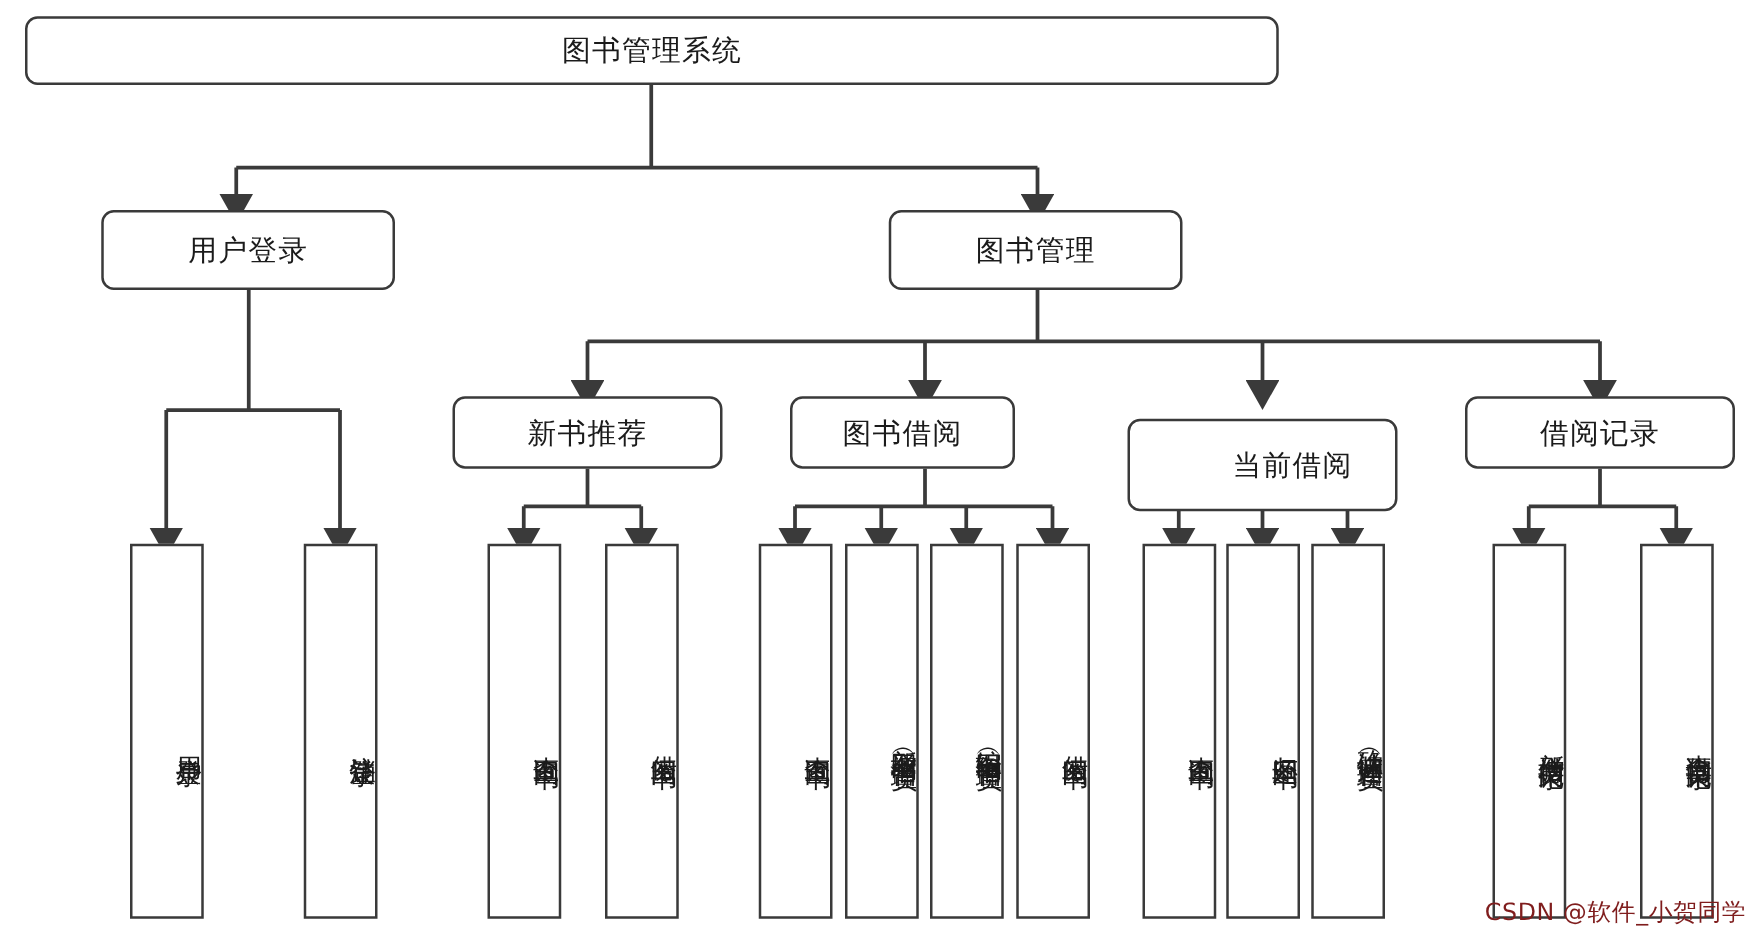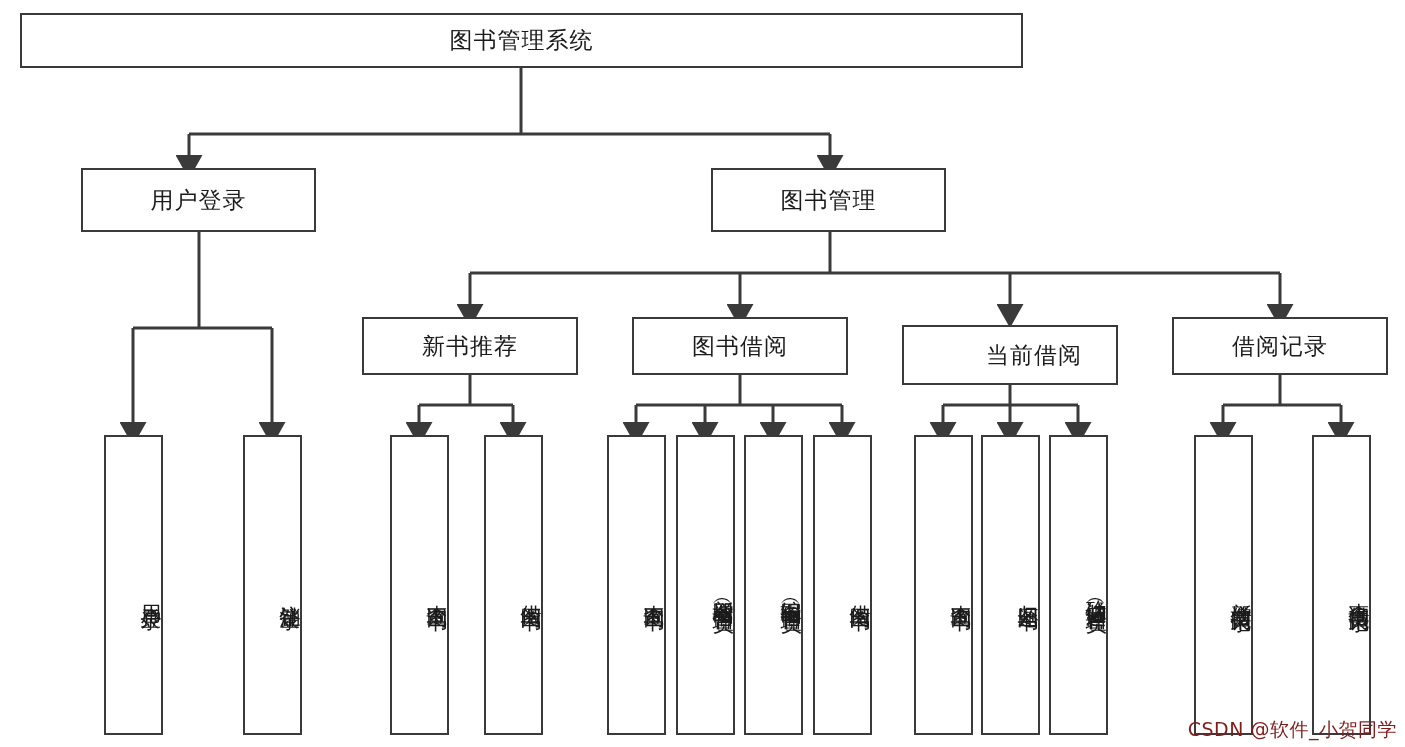--- a/index.html
+++ b/index.html
@@ -17,20 +17,21 @@
     background:#ffffff;
     border:2.5px solid #3a3a3a;
     display:flex;
     align-items:center;
     justify-content:center;
     color:#1b1b1b;
   }
   .node.h{
     font-size:23px;
     letter-spacing:1px;
+    border-radius:10px;
   }
   .node.v{
     writing-mode:vertical-rl;
     text-orientation:upright;
     font-size:21px;
     letter-spacing:2px;
     align-items:flex-start;
     justify-content:center;
     padding-top:14px;
     line-height:1;
@@ -112,24 +113,24 @@
   <div class="node h" style="left:81px;top:168px;width:235px;height:64px;">
     <span>用户登录</span>
   </div>
   <div class="node h" style="left:711px;top:168px;width:235px;height:64px;text-align:center;">
     <span>图书管理</span>
   </div>
 
   <div class="node h" style="left:362px;top:317px;width:216px;height:58px;">
     <span>新书推荐</span>
   </div>
-  <div class="node h" style="left:632px;top:317px;width:216px;height:58px;justify-content:center;">
+  <div class="node h" style="left:632px;top:317px;width:180px;height:58px;justify-content:center;">
     <span>图书借阅</span>
   </div>
-  <div class="node h" style="left:902px;top:325px;width:216px;height:60px;padding-left:48px;">
+  <div class="node h" style="left:902px;top:335px;width:216px;height:74px;padding-left:48px;">
     <span>当前借阅</span>
   </div>
   <div class="node h" style="left:1172px;top:317px;width:216px;height:58px;text-align:right;">
     <span>借阅记录</span>
   </div>
 
   <div class="node v" style="left:104px;top:435px;width:59px;height:300px;">
     <span>用户登录</span>
   </div>
   <div class="node v" style="left:243px;top:435px;width:59px;height:300px;">

